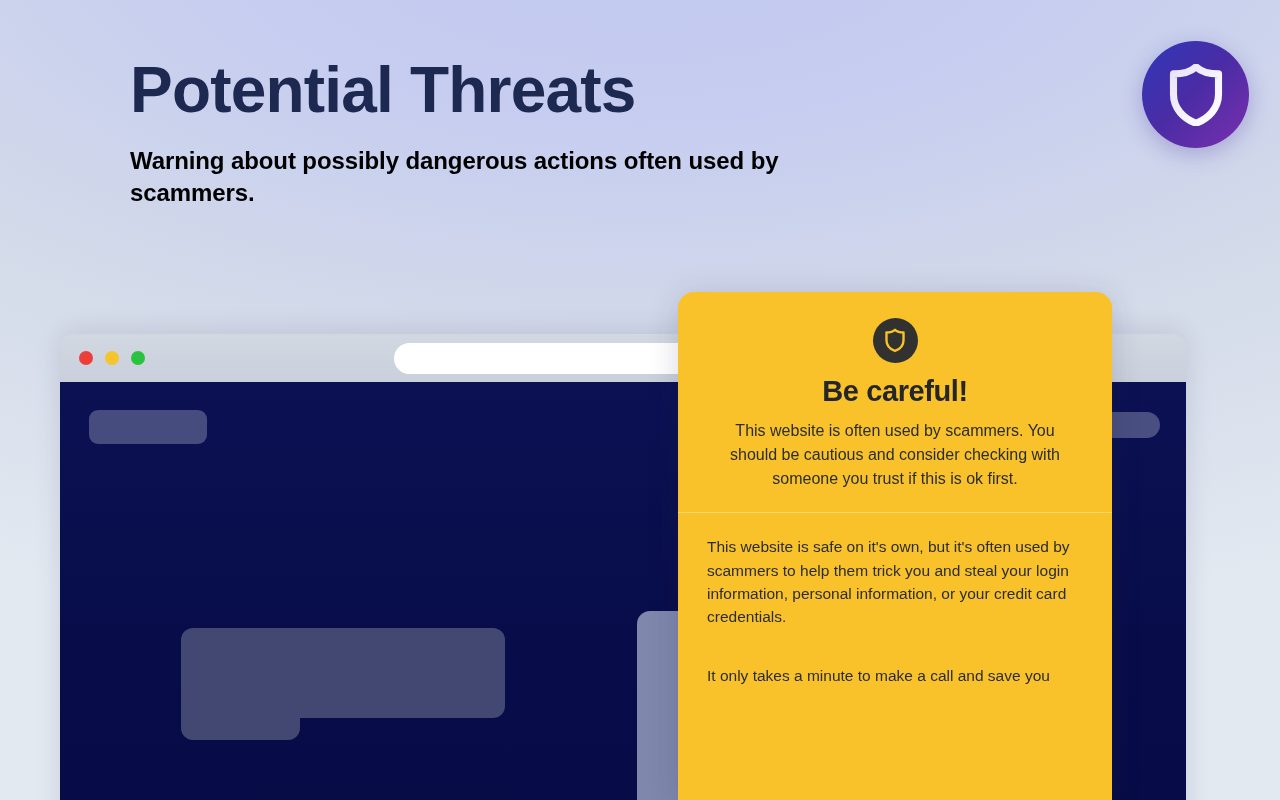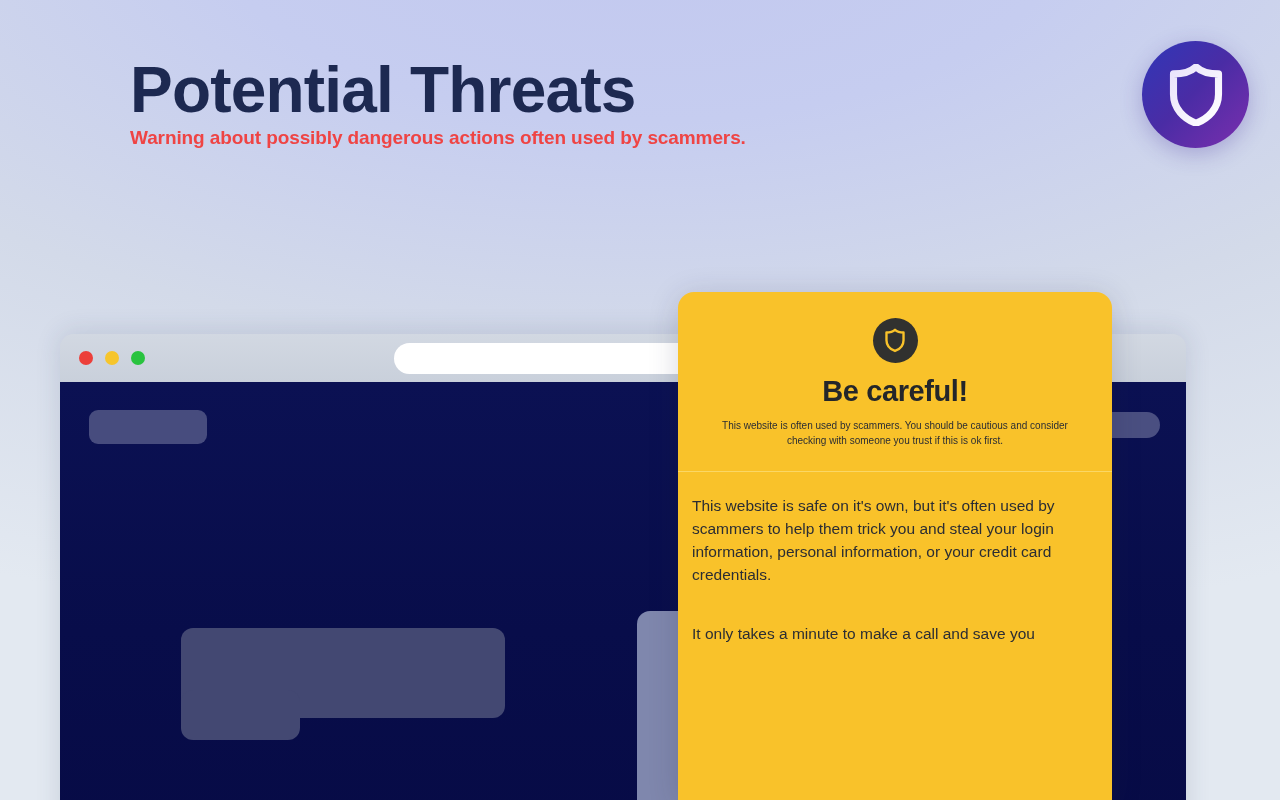--- a/index.html
+++ b/index.html
@@ -26,23 +26,24 @@
     width: 820px;
   }
   .hero-title {
     font-size: 64px;
     font-weight: 700;
     letter-spacing: -0.8px;
     color: #1d2951;
     line-height: 1.08;
   }
   .hero-sub {
-    font-size: 19px;
-    font-weight: 700;
-    color: #ef4444;
+    margin-top: 20px;
+    font-size: 24px;
+    font-weight: 700;
+    color: #000000;
     line-height: 1.33;
     letter-spacing: -0.1px;
     max-width: 700px;
   }
 
   
   .brand-badge {
     position: absolute;
     right: 31px;
     top: 41px;
@@ -177,25 +178,25 @@
   }
   .warn-ico-circle svg { width: 22px; height: 25px; display: block; }
   .warning-title {
     font-size: 29px;
     font-weight: 700;
     color: #24262a;
     letter-spacing: -0.4px;
     margin-bottom: 11px;
   }
   .warning-lede {
-    font-size: 10px;
+    font-size: 16px;
     color: #2b2d33;
     line-height: 1.49;
   }
-  .warning-body { padding: 22px 14px 0; }
+  .warning-body { padding: 22px 29px 0; }
   .warning-body p {
     font-size: 15.5px;
     color: #2b2d33;
     line-height: 1.49;
     margin-bottom: 22px;
   }
   .warning-body p:last-child { margin-bottom: 0; margin-top: 36px; }
 </style>
 </head>
 <body>

